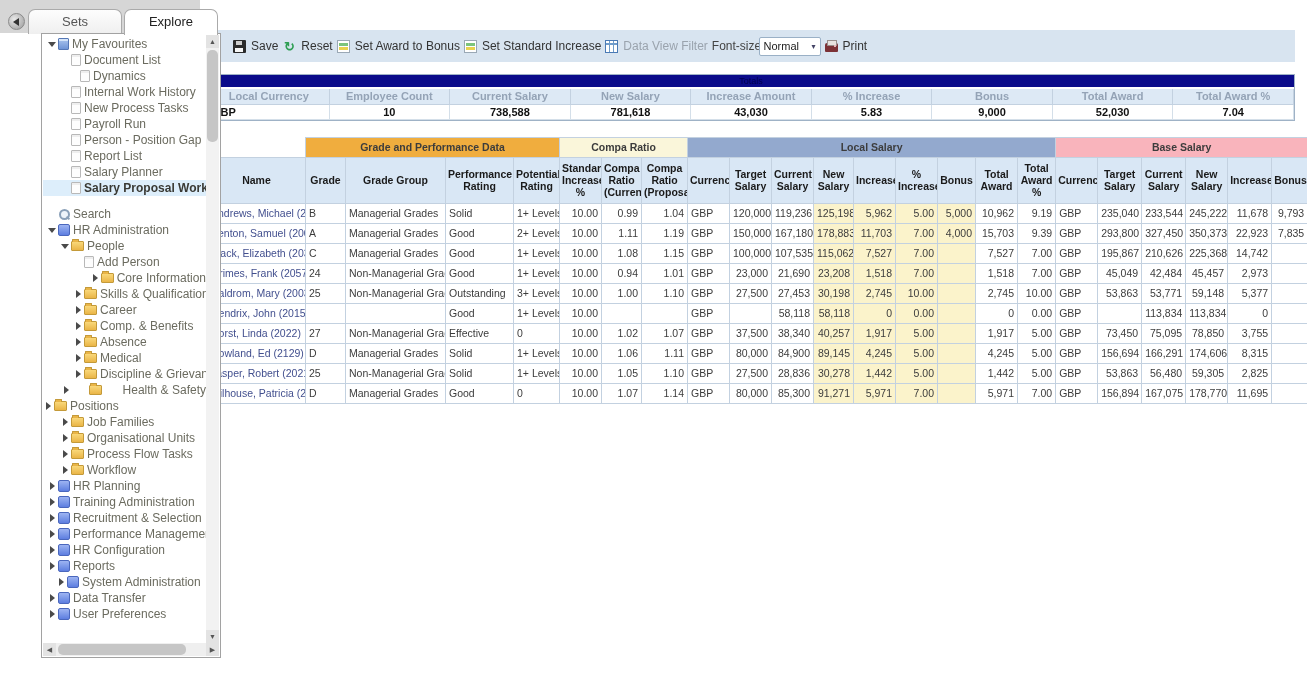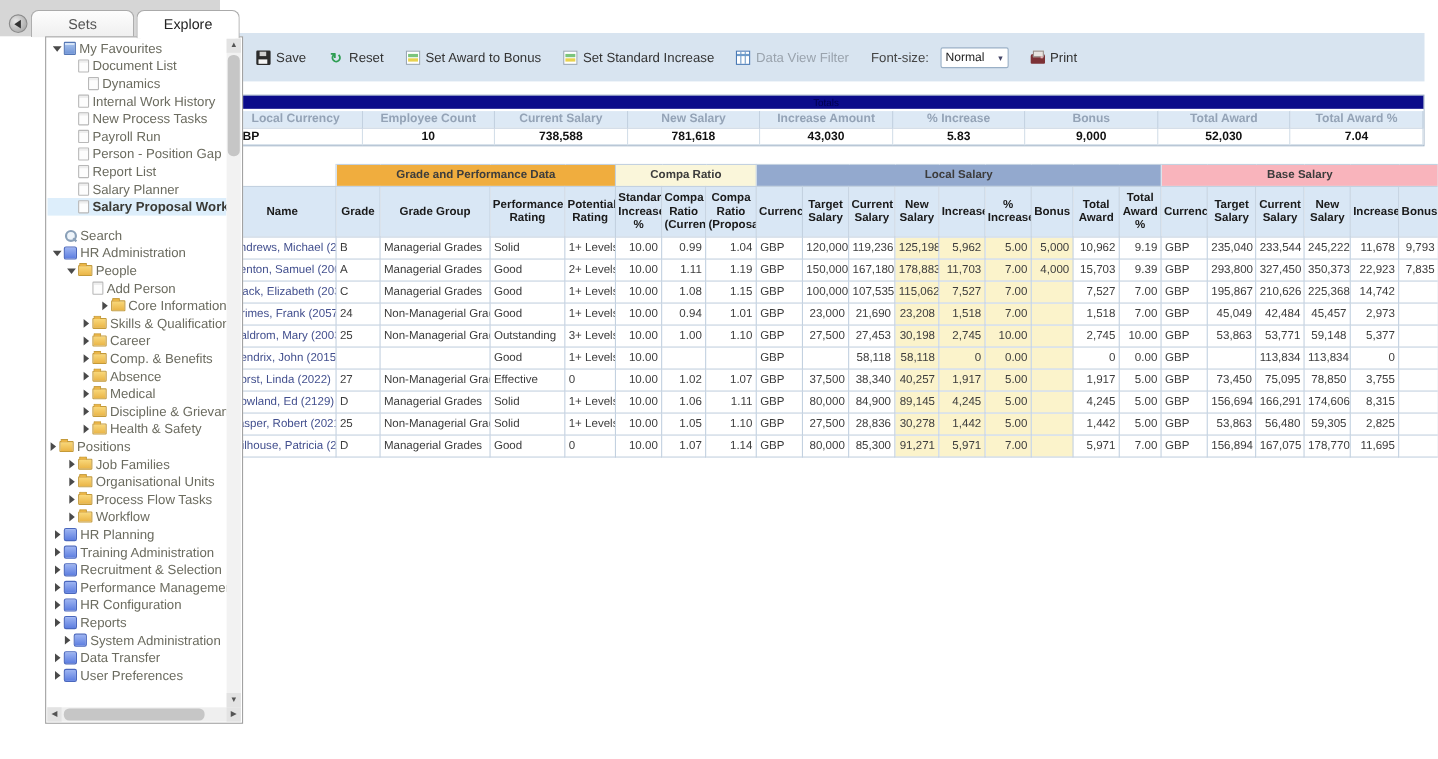--- a/index.html
+++ b/index.html
@@ -58,21 +58,21 @@
     background:#c6c6c6; border-radius:5px; cursor:pointer; }
   .hscroll { position:absolute; left:1px; right:1px; bottom:1px; height:13px; background:#efefef; }
   .hscroll .btn { position:absolute; top:0; width:13px; height:13px; background:#e3e3e3; text-align:center;
     font-size:7px; color:#555; line-height:13px; cursor:pointer; }
   .hscroll .lf { left:0; } .hscroll .rt { right:0; }
   .hscroll .thumb { position:absolute; left:15px; top:1px; width:128px; height:11px;
     background:#c6c6c6; border-radius:5px; cursor:pointer; }
 
   
   .main { position:absolute; left:207px; top:30px; width:1088px; }
-  .toolbar { height:44px; background:#d8e4f0; display:flex; align-items:center; padding:0 26px; gap:20px; }
+  .toolbar { height:32px; background:#d8e4f0; display:flex; align-items:center; padding:0 26px; gap:4px; }
   .tbtn { display:flex; align-items:center; gap:5px; font-size:12px; color:#333; cursor:pointer; background:none; border:none;
     font-family:"Liberation Sans", sans-serif; }
   .tbtn.disabled { color:#9aa3ad; cursor:default; }
   .tb-label { font-size:12px; color:#444; }
   .selectbox { background:#fff; border:1px solid #9ab0c6; border-radius:2px; height:19px; min-width:62px;
     display:flex; align-items:center; justify-content:space-between; padding:0 4px; font-size:11px; color:#222; cursor:pointer; }
   .chev { font-size:8px; color:#446; margin-left:6px; }
 
   
   .ic { width:13px; height:13px; position:relative; flex:0 0 13px; }
@@ -221,21 +221,21 @@
       <div class="trow" style="padding-left: 30px;">
         <span class="arrow right"></span>
         <span class="ticon folder"></span>
         <span class="tlabel">Medical</span>
       </div>
       <div class="trow" style="padding-left: 30px;">
         <span class="arrow right"></span>
         <span class="ticon folder"></span>
         <span class="tlabel">Discipline &amp; Grievance</span>
       </div>
-      <div class="trow" style="padding-left: 30px;">
+      <div class="trow" style="padding-left: 18px; justify-content: space-between;">
         <span class="arrow right"></span>
         <span class="ticon folder"></span>
         <span class="tlabel">Health &amp; Safety</span>
       </div>
       <div class="trow" style="padding-left: 0;">
         <span class="arrow right"></span>
         <span class="ticon folder"></span>
         <span class="tlabel">Positions</span>
       </div>
       <div class="trow" style="padding-left: 17px;">

